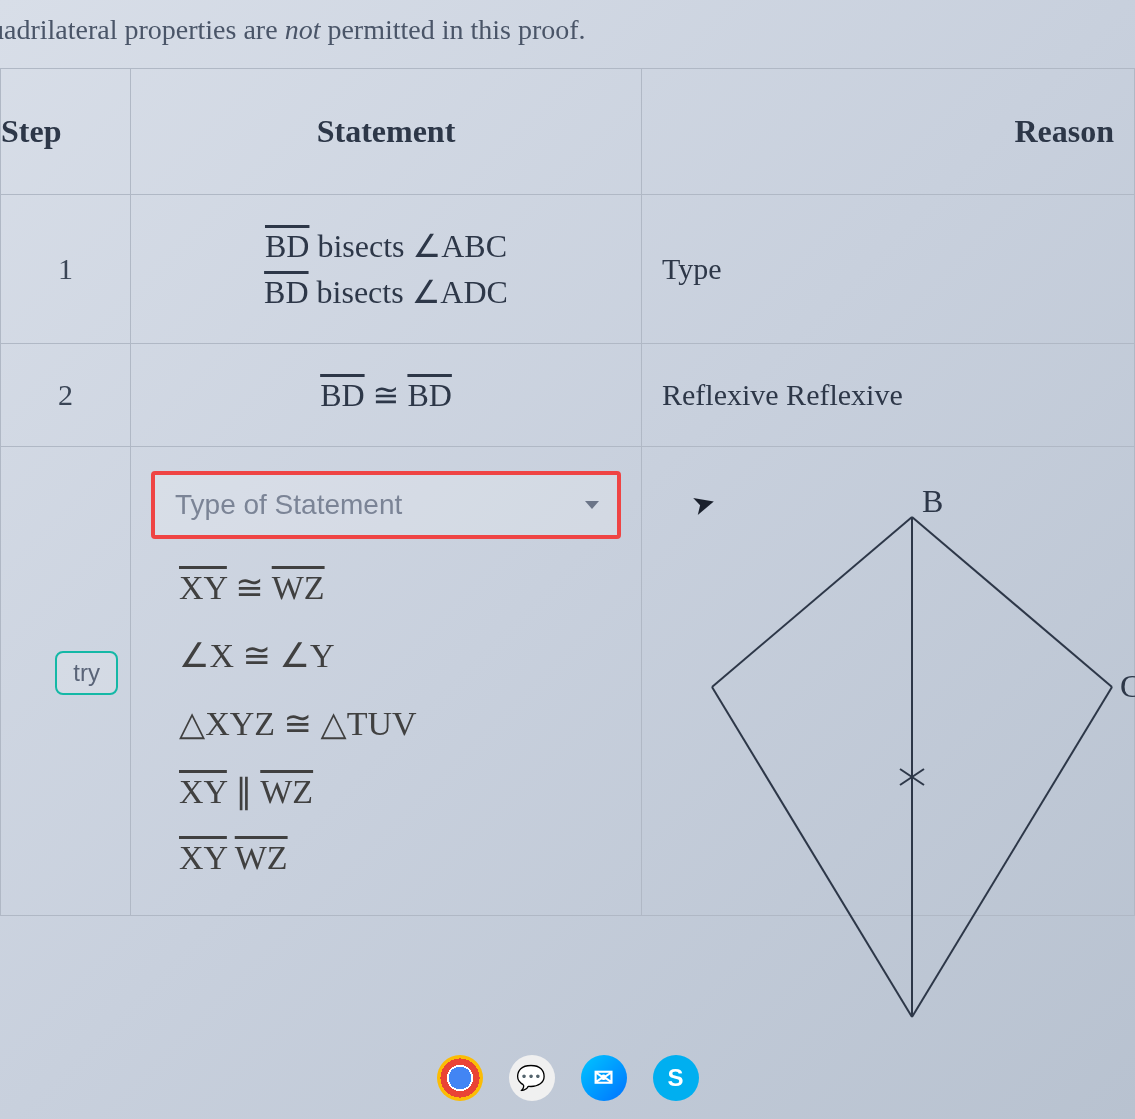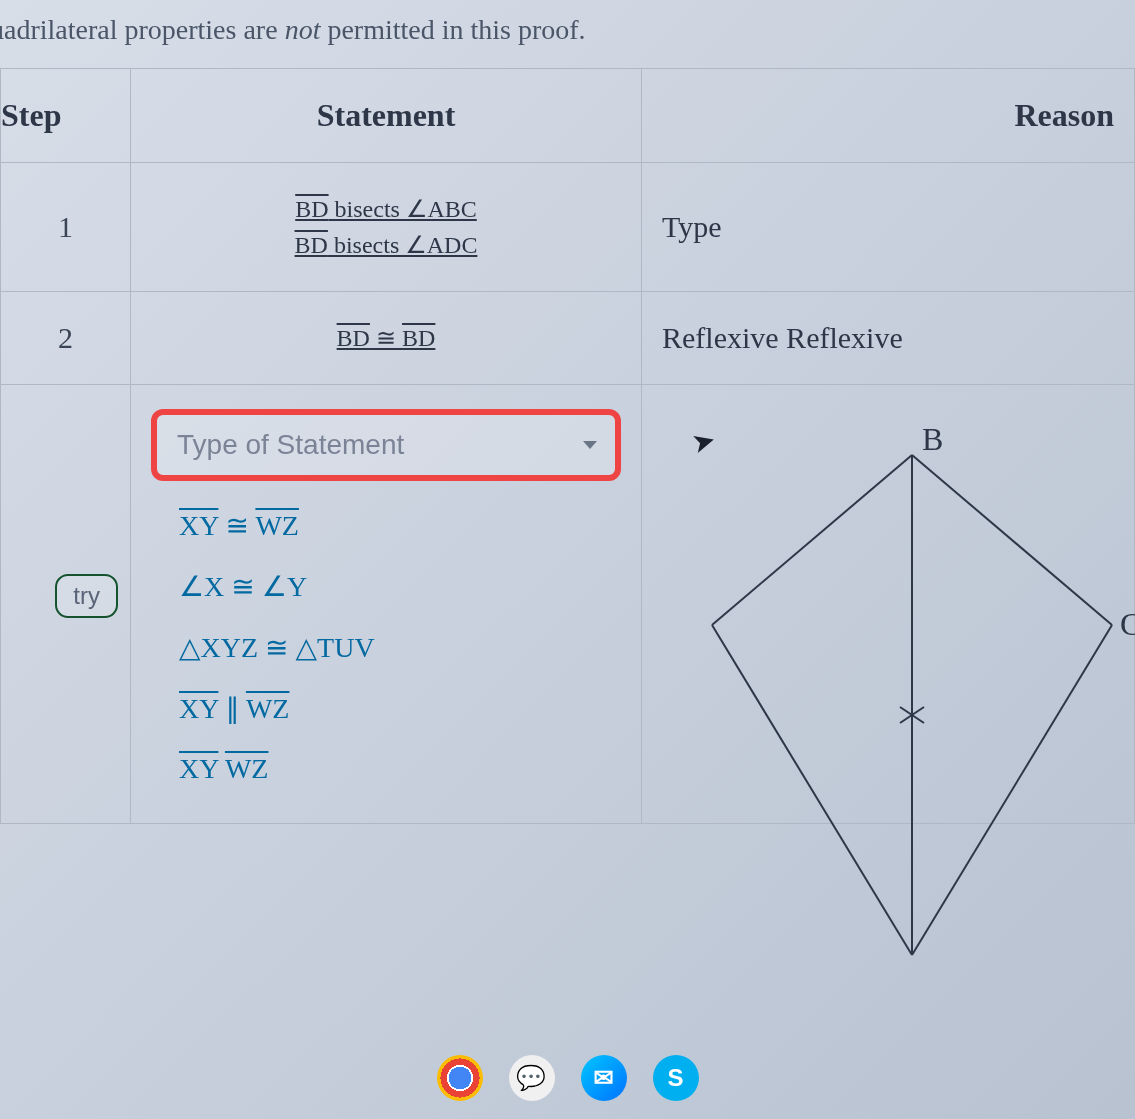--- a/index.html
+++ b/index.html
@@ -22,74 +22,74 @@
   .instruction em { }
   table.proof {
     width: 100%;
     border-collapse: collapse;
     font-size: 30px;
     color: #2d3748;
   }
   table.proof th {
     font-weight: bold;
     text-align: center;
-    padding: 28px 20px;
+    padding: 44px 20px;
     border: 1px solid #b0b8c5;
     font-size: 32px;
   }
   table.proof th.step-h { text-align: left; width: 130px; vertical-align: bottom; padding-left: 0;}
   table.proof th.stmt-h { width: 490px; text-align: center; }
   table.proof th.reason-h { text-align: right; padding-left: 40px; }
   table.proof td {
     border: 1px solid #b0b8c5;
     padding: 24px 20px;
     vertical-align: middle;
   }
   td.step-cell { text-align: center; font-size: 30px; color: #3a4556; }
   td.stmt-cell { text-align: center; }
   td.reason-cell { text-align: left; padding-left: 40px; font-size: 30px; }
-  .math-line { margin: 8px 0; font-size: 24px; white-space: nowrap; text-decoration: underline;}
+  .math-line { margin: 8px 0; font-size: 32px; white-space: nowrap;}
   .overline { text-decoration: overline; }
   .try-btn {
     display: inline-block;
-    border: 2px solid #14532d;
-    border-radius: 13px;
+    border: 2px solid #14b8a6;
+    border-radius: 8px;
     padding: 6px 16px;
     font-size: 24px;
     color: #5a6478;
     background: rgba(255,255,255,0.15);
     font-family: Arial, sans-serif;
   }
   .dropdown-row td { border: none; padding: 6px 0 0 0; vertical-align: top;}
   .dropdown-row td.step-cell { text-align: right; padding-right: 12px; padding-top: 8px;}
   .dropdown {
-    border: 6px solid #ef4444;
-    border-radius: 12px;
+    border: 4px solid #ef4444;
+    border-radius: 4px;
     background: rgba(255,255,255,0.2);
     padding: 14px 20px;
     font-size: 28px;
     color: #7b8496;
     font-family: Arial, sans-serif;
     position: relative;
     width: 470px;
   }
   .dropdown .caret {
     position: absolute;
     right: 18px;
     top: 50%;
     transform: translateY(-50%);
     width: 0; height: 0;
     border-left: 7px solid transparent;
     border-right: 7px solid transparent;
     border-top: 8px solid #6b7588;
   }
   .options-list {
     margin: 14px 0 0 28px;
-    font-size: 28px;
-    color: #0369a1;
+    font-size: 34px;
+    color: #404040;
     font-family: 'Times New Roman', serif;
   }
   .options-list div {
     padding: 14px 0;
     white-space: nowrap;
   }
   .diagram-cell { position: relative; border: none; }
   .diagram {
     position: absolute;
     left: 20px;

